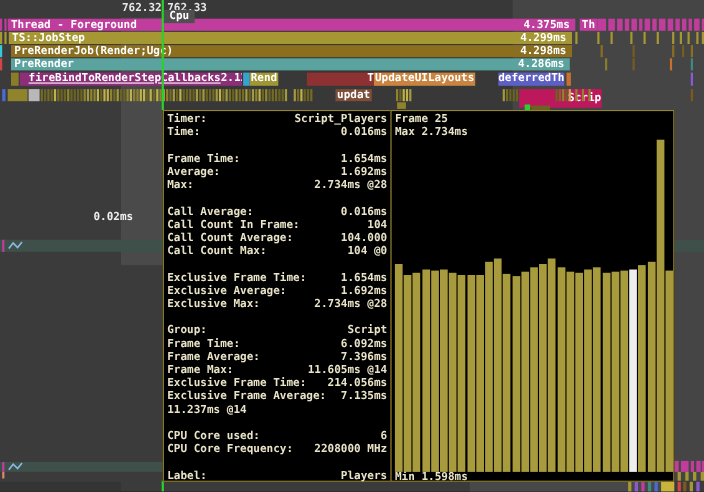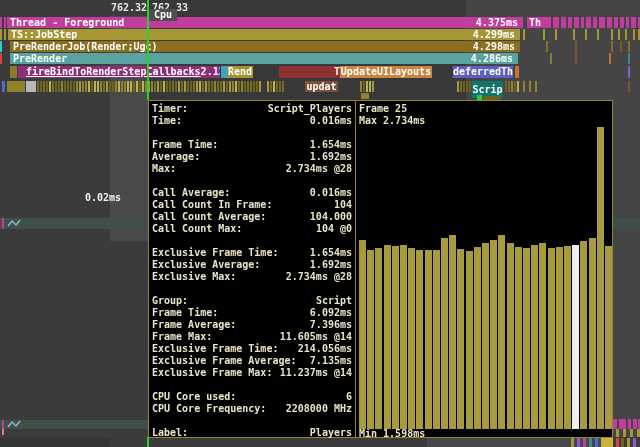--- a/index.html
+++ b/index.html
@@ -84,21 +84,21 @@
   <div class="box" style="left: 340px; top: 66px; width: 92px; height: 12px; background-color: rgb(201, 132, 64);">
     <span>UpdateUILayouts</span>
   </div>
   <div class="box" style="left: 453px; top: 66px; width: 60px; height: 12px; background-color: rgb(93, 95, 196);">
     <span>deferredTh</span>
   </div>
 
   <div class="box" style="left: 305px; top: 81px; width: 33px; height: 11px; background-color: rgb(125, 78, 57);">
     <span>updat</span>
   </div>
-  <div class="box" style="left: 472px; top: 81px; width: 31px; height: 17px; background-color: #0f766e;">
+  <div class="box" style="left: 472px; top: 81px; width: 31px; height: 17px; background-color: #be185d; padding-left: 44px;">
     <span>Scrip</span>
   </div>
 
   <div class="ticklayer" id="ticks">
       <div style="position: absolute; left: 0px; top: 17px; width: 2px; height: 11px; background: rgb(193, 61, 157);"></div>
       <div style="position: absolute; left: 4px; top: 17px; width: 2px; height: 11px; background: rgb(193, 61, 157);"></div>
       <div style="position: absolute; left: 0px; top: 29px; width: 2px; height: 11px; background: rgb(165, 151, 51);"></div>
       <div style="position: absolute; left: 4px; top: 29px; width: 2px; height: 11px; background: rgb(165, 151, 51);"></div>
       <div style="position: absolute; left: 0px; top: 41px; width: 2px; height: 11px; background: rgb(53, 200, 216);"></div>
       <div style="position: absolute; left: 0px; top: 53px; width: 2px; height: 11px; background: rgb(208, 69, 69);"></div>
@@ -296,21 +296,21 @@
         <div class="t-line"><span>Exclusive Frame Time:</span><span>1.654ms</span></div>
         <div class="t-line"><span>Exclusive Average:</span><span>1.692ms</span></div>
         <div class="t-line"><span>Exclusive Max:</span><span>2.734ms @28</span></div>
         <div class="t-line"><span></span><span></span></div>
         <div class="t-line"><span>Group:</span><span>Script</span></div>
         <div class="t-line"><span>Frame Time:</span><span>6.092ms</span></div>
         <div class="t-line"><span>Frame Average:</span><span>7.396ms</span></div>
         <div class="t-line"><span>Frame Max:</span><span>11.605ms @14</span></div>
         <div class="t-line"><span>Exclusive Frame Time:</span><span>214.056ms</span></div>
         <div class="t-line"><span>Exclusive Frame Average:</span><span>7.135ms</span></div>
-        <div class="t-line"><span>Exclusive Frame Max:</span><span>11.237ms @14</span></div>
+        <div class="t-line"><span>11.237ms @14</span></div>
         <div class="t-line"><span></span><span></span></div>
         <div class="t-line"><span>CPU Core used:</span><span>6</span></div>
         <div class="t-line"><span>CPU Core Frequency:</span><span>2208000 MHz</span></div>
         <div class="t-line"><span></span><span></span></div>
         <div class="t-line"><span>Label:</span><span>Players</span></div>
       </div>
   </div>
 
   <div id="panel-right" class="abs" style="left:355px;top:100px;width:258px;height:338px;z-index:10;color:#e9e4c8;">
     <div style="position:absolute;left:3px;top:2px;height:12px;line-height:12px;">Frame 25</div>

